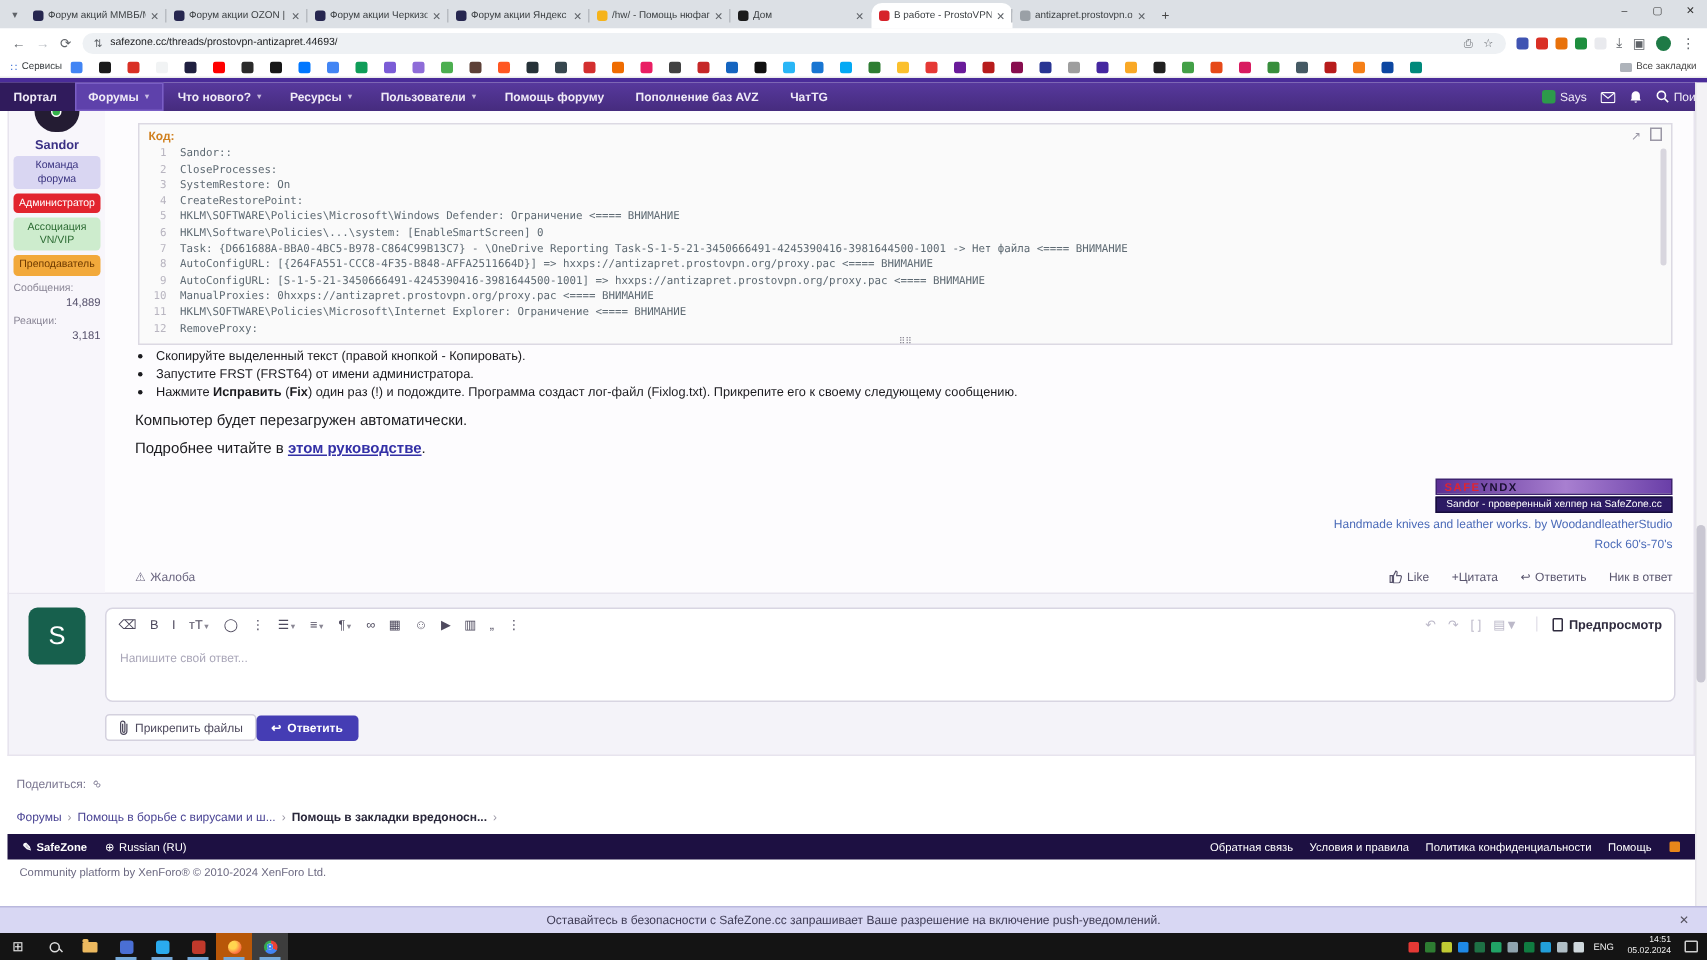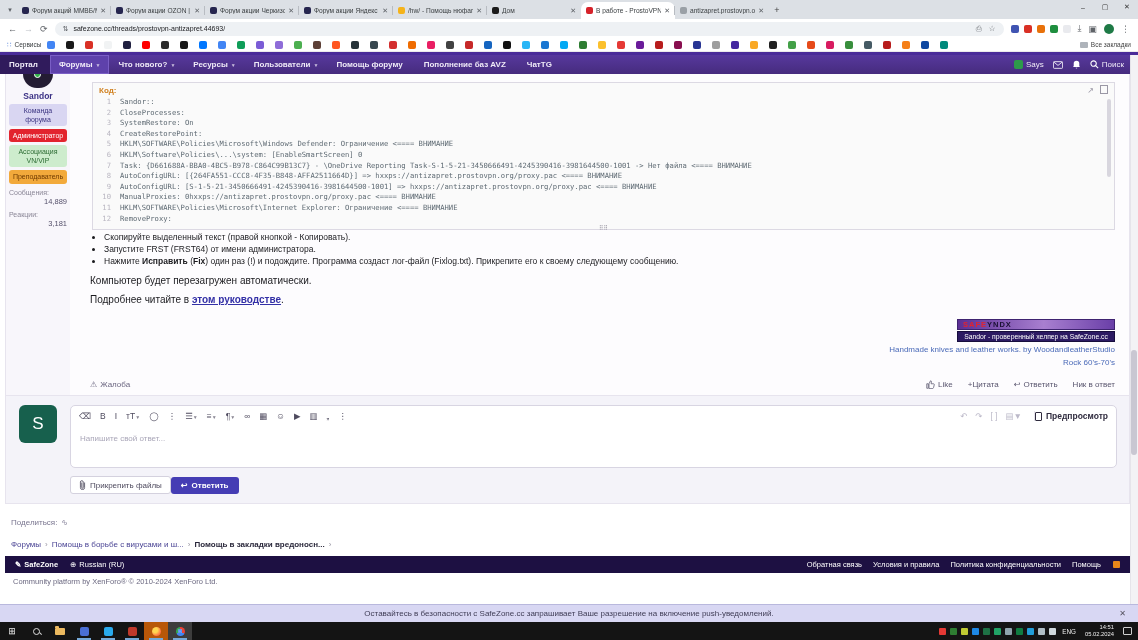--- a/index.html
+++ b/index.html
@@ -38,21 +38,21 @@
   .allbk{margin-left:auto;display:flex;align-items:center;gap:3px;white-space:nowrap}
   .folder{width:8px;height:6px;background:#aeb3ba;border-radius:1px}
   
   .siteline{position:absolute;top:52px;left:0;right:0;height:3px;background:#4a2c99}
   .fnav{position:absolute;top:55px;left:0;right:0;height:19px;background:linear-gradient(#57399d,#462b7e);display:flex;align-items:stretch;color:#efeaf7;font-size:8px;font-weight:bold}
   .fnav-left{display:flex;align-items:stretch}
   .fnav-item{display:flex;align-items:center;gap:3px;padding:0 9px;white-space:nowrap}
   .fnav-left div:nth-of-type(1){background:#301b5c}
   .fnav-left div:nth-of-type(2){background:#5e41ab;box-shadow:inset 0 0 0 1px #7a5ec5}
   .caret{font-size:5px;opacity:.75}
-  .fnav-right{margin-left:auto;display:flex;align-items:center;gap:9px;padding-right:14px;font-weight:normal}
+  .fnav-right{margin-left:auto;display:flex;align-items:center;gap:9px;font-weight:normal}
   .fnav-avatar{width:9px;height:9px;border-radius:2px;background:#2d9a4b;display:inline-block}
   .fnav-user{display:flex;align-items:center;gap:3px}
   .searchbox{display:flex;align-items:center;gap:3px}
   
   .page{position:absolute;top:74px;left:0;right:8px;height:530px;background:#fff;padding:0 0 0 5px;overflow:hidden}
   .post{display:flex;background:#fdfcfe;border:1px solid #e7e4ee;border-top:none}
   .psb{width:64px;flex:none;background:#f8f6fb;padding:0 3px 6px;text-align:center;font-size:7px;color:#8a8696}
   .av-top{width:30px;height:14px;background:#241c33;border-radius:0 0 16px 16px;margin:0 auto;position:relative}
   .av-dot{position:absolute;left:11px;top:-3px;width:7px;height:7px;border-radius:50%;background:#35b24a;border:1px solid #fff}
   .uname{color:#3b3185;font-weight:bold;font-size:8.5px;margin:3px 0 2px}
@@ -87,21 +87,21 @@
   
   .reply-wrap{background:#f4f3f9;border:1px solid #e7e4ee;border-top:none;display:flex;padding:9px 12px 9px 0}
   .reply-av{width:64px;flex:none;display:flex;justify-content:center}
   .reply-av .sq{width:38px;height:38px;border-radius:6px;background:#17604d;color:#fff;font-size:17px;display:flex;align-items:center;justify-content:center}
   .ed-col{flex:1;min-width:0}
   .editor{border:1px solid #d8d5e2;border-radius:5px;background:#fff}
   .etoolbar{display:flex;align-items:center;padding:5px 8px 4px;font-size:8.5px;color:#4e4a5e}
   .etool{margin-right:9px;white-space:nowrap}
   .etool .dd{font-size:5px;color:#8a8794}
   .etb-right{margin-left:auto;display:flex;align-items:center;gap:8px;color:#bcb9c9}
-  .preview{display:flex;align-items:center;gap:4px;color:#2f2b3e;font-weight:bold;border-left:1px solid #e6e4ec;margin-left:4px}
+  .preview{display:flex;align-items:center;gap:4px;color:#2f2b3e;font-weight:bold;border-left:1px solid #e6e4ec;padding-left:10px;margin-left:4px}
   .ic-page{width:7px;height:9px;border:1px solid #2f2b3e;border-radius:1px}
   .ebody{padding:9px 9px 0;height:42px;font-size:8px;color:#a9a6b8}
   .attachrow{display:flex;align-items:center;margin-top:8px}
   .attach-btn{display:inline-flex;align-items:center;gap:4px;border:1px solid #d4d1de;background:#fff;border-radius:3px;padding:3px 8px;font-size:8px;color:#4e4a5e}
   .submit-btn{display:inline-flex;align-items:center;gap:4px;background:#453db4;color:#fff;border-radius:3px;padding:4px 10px;font-size:8px;font-weight:bold}
   .share{margin:14px 0 0 6px;display:flex;align-items:center;gap:5px;font-size:8px;color:#7a7690}
   .chain{display:inline-block;transform:rotate(45deg);color:#7a7690}
   .crumbs{margin:13px 0 7px 6px;font-size:8px;color:#4a4494;display:flex;gap:4px;flex-wrap:nowrap}
   .crumb{display:flex;gap:4px}
   .crumb .sep{color:#9a97a5}

